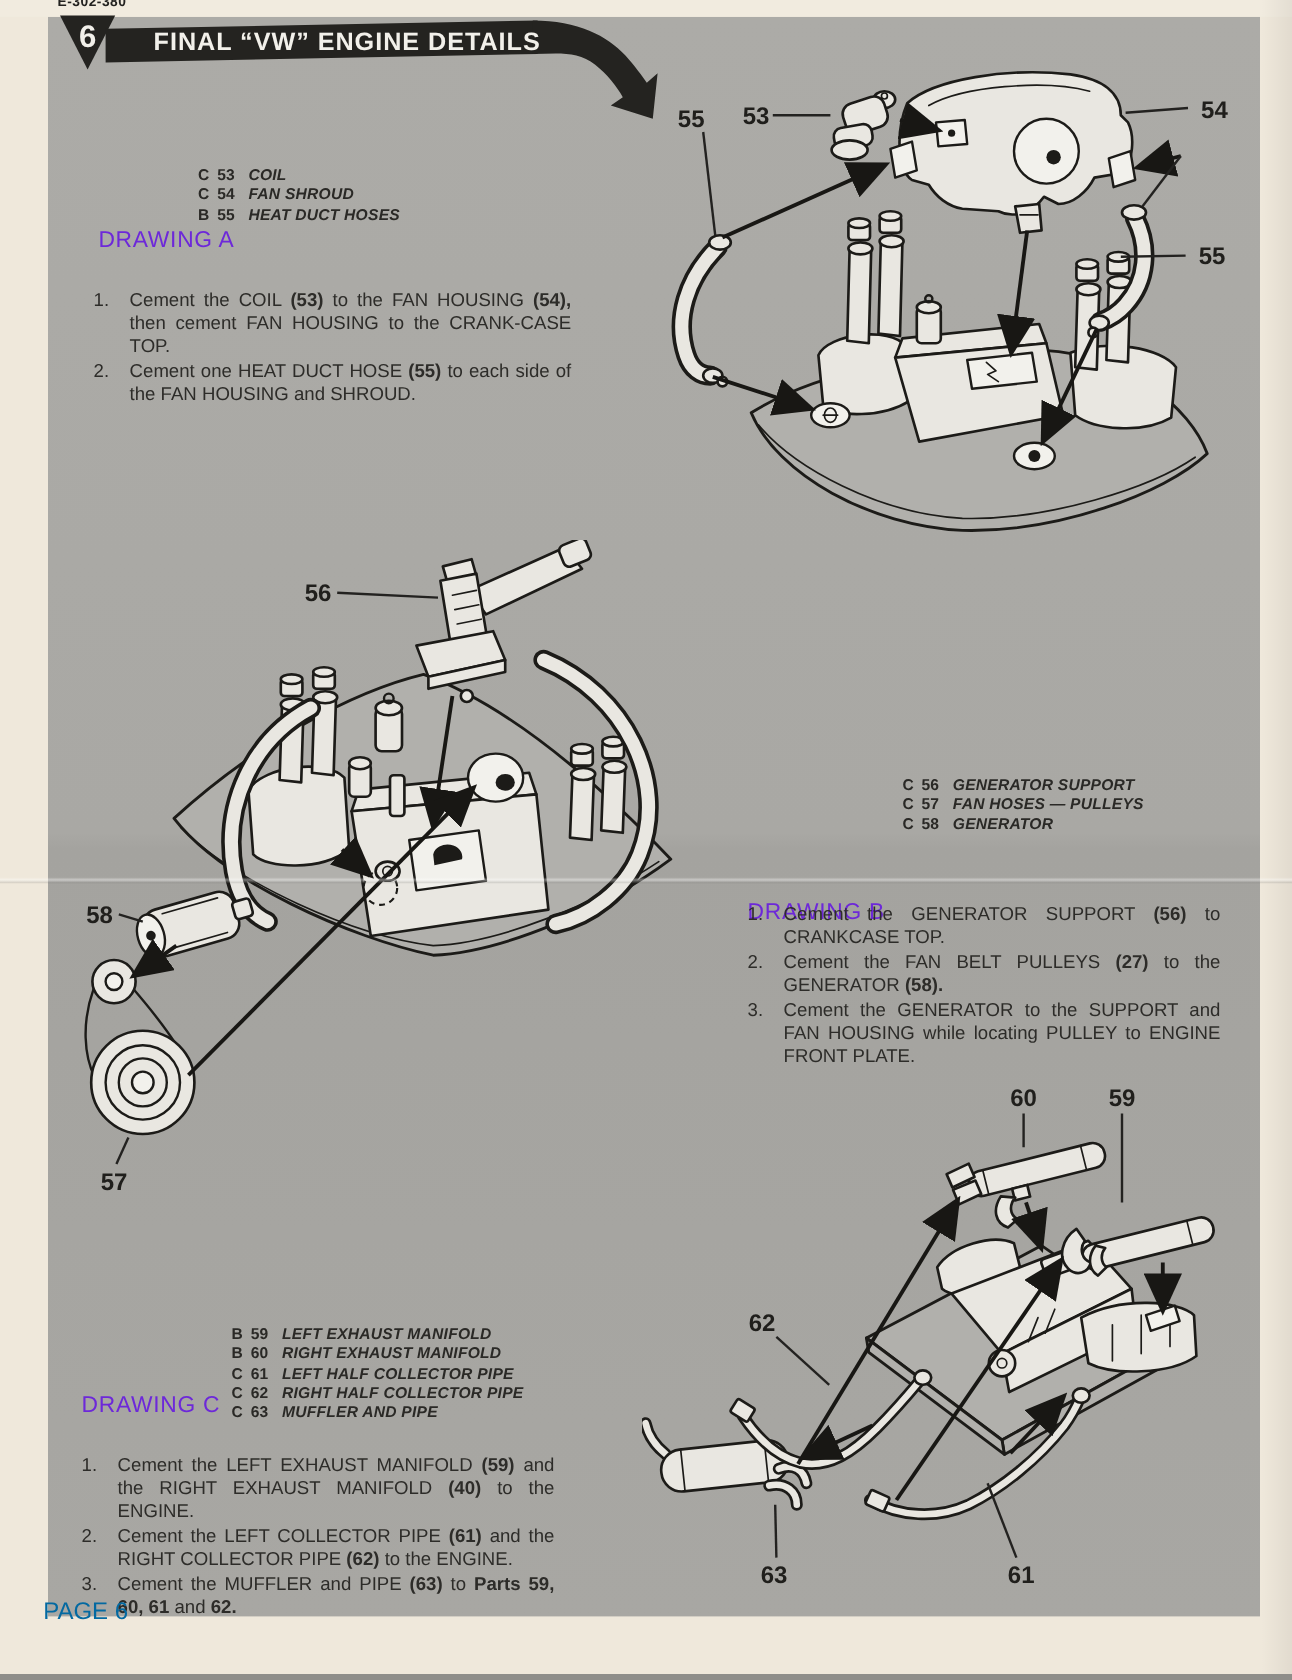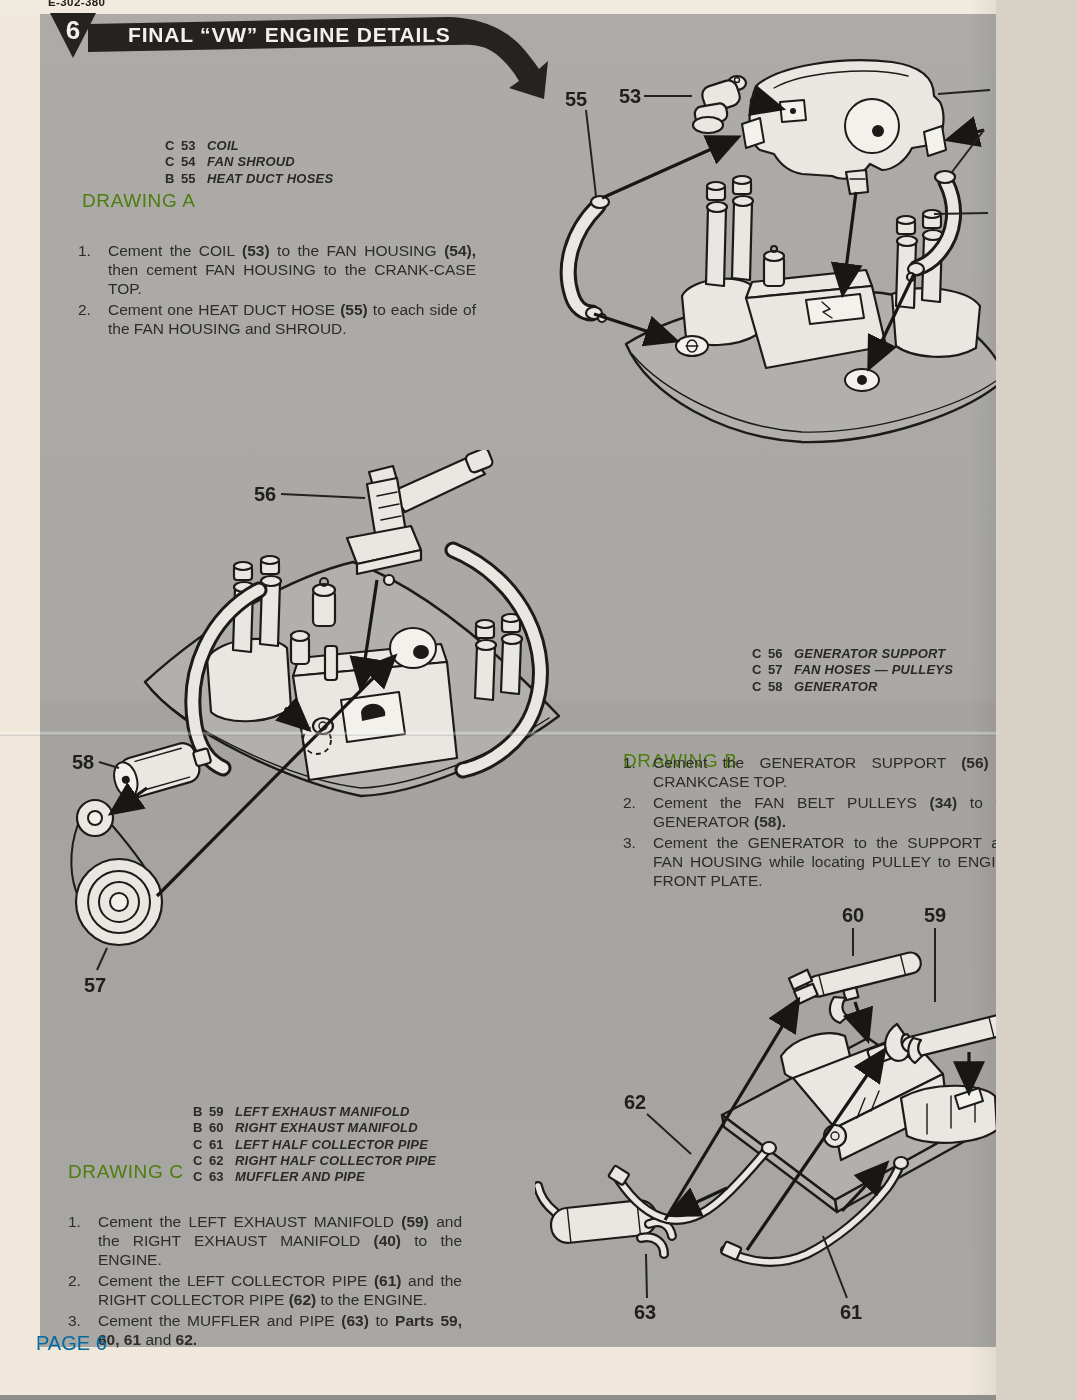--- a/index.html
+++ b/index.html
@@ -1,28 +1,28 @@
 <!DOCTYPE html>
 <html><head>
 <meta charset="utf-8">
 <style>
   html,body{margin:0;padding:0;background:#d8d2c6;}
-  .page{position:relative;width:996px;height:1400px;background:#efe8db;overflow:hidden;
+  .page{position:relative;width:1077px;height:1400px;background:#efe8db;overflow:hidden;
         font-family:"Liberation Sans",sans-serif;color:#2c2b28;}
   .paper-top{position:absolute;left:0;top:0;width:100%;height:14px;background:#f1ebdf;}
   .panel{position:absolute;left:40px;top:14px;width:1010px;height:1333px;
          background:linear-gradient(180deg,#acaba7 0%,#a9a8a4 51%,#a4a39f 52%,#a8a7a3 100%);}
   .crease{position:absolute;left:0;top:731px;width:1077px;height:5px;pointer-events:none;z-index:30;
           background:linear-gradient(180deg,rgba(255,255,255,0) 0%,rgba(255,255,255,.4) 45%,rgba(50,50,46,.16) 100%);}
   .margin-shade{position:absolute;right:0;top:0;width:26px;height:100%;pointer-events:none;
           background:linear-gradient(90deg,rgba(0,0,0,0),rgba(0,0,0,.06));}
   .bottom-strip{position:absolute;left:0;bottom:0;width:100%;height:5px;background:#8f8e8a;}
   .code{position:absolute;left:48px;top:-4px;font-size:11.5px;font-weight:bold;letter-spacing:.4px;color:#22211f;}
   .banner{position:absolute;left:48px;top:6px;z-index:10;}
-  .drawing-label{position:absolute;font-size:19px;letter-spacing:.6px;color:#4d7c0f;z-index:20;}
+  .drawing-label{position:absolute;font-size:19px;letter-spacing:.6px;color:#6d28d9;z-index:20;}
   .parts{position:absolute;font-size:13px;font-weight:bold;color:#2a2926;line-height:16.3px;z-index:20;}
   .part-row{display:flex;white-space:nowrap;}
   .part-row .pl{width:16px;}
   .part-row .pn{width:26px;}
   .part-row .pt{letter-spacing:.2px;font-style:italic;}
   .steps{position:absolute;font-size:15.5px;color:#2d2c29;z-index:20;}
   .step{display:flex;margin-bottom:2px;}
   .step-num{width:30px;flex:none;line-height:19px;}
   .step-text{text-align:justify;line-height:19px;}
   .step-text b{font-weight:bold;}
@@ -105,21 +105,21 @@
       </div>
     </div>
   <div class="drawing-label" style="left:623px;top:702px;margin-top:48px;">DRAWING B</div>
   <div class="steps" style="left:623px;top:753px;width:394px;">
       <div class="step">
         <span class="step-num">1.</span>
         <span class="step-text">Cement the GENERATOR SUPPORT <b>(56)</b> to CRANKCASE TOP.</span>
       </div>
       <div class="step">
         <span class="step-num">2.</span>
-        <span class="step-text">Cement the FAN BELT PULLEYS <b>(34)</b> to the GENERATOR <b>(58).</b></span>
+        <span class="step-text">Cement the FAN BELT PULLEYS <b>(27)</b> to the GENERATOR <b>(58).</b></span>
       </div>
       <div class="step">
         <span class="step-num">3.</span>
         <span class="step-text">Cement the GENERATOR to the SUPPORT and FAN HOUSING while locating PULLEY to ENGINE FRONT PLATE.</span>
       </div>
     </div>
 
   <div class="parts" style="left:193px;top:1104px;">
       <div class="part-row">
         <span class="pl">B</span>

